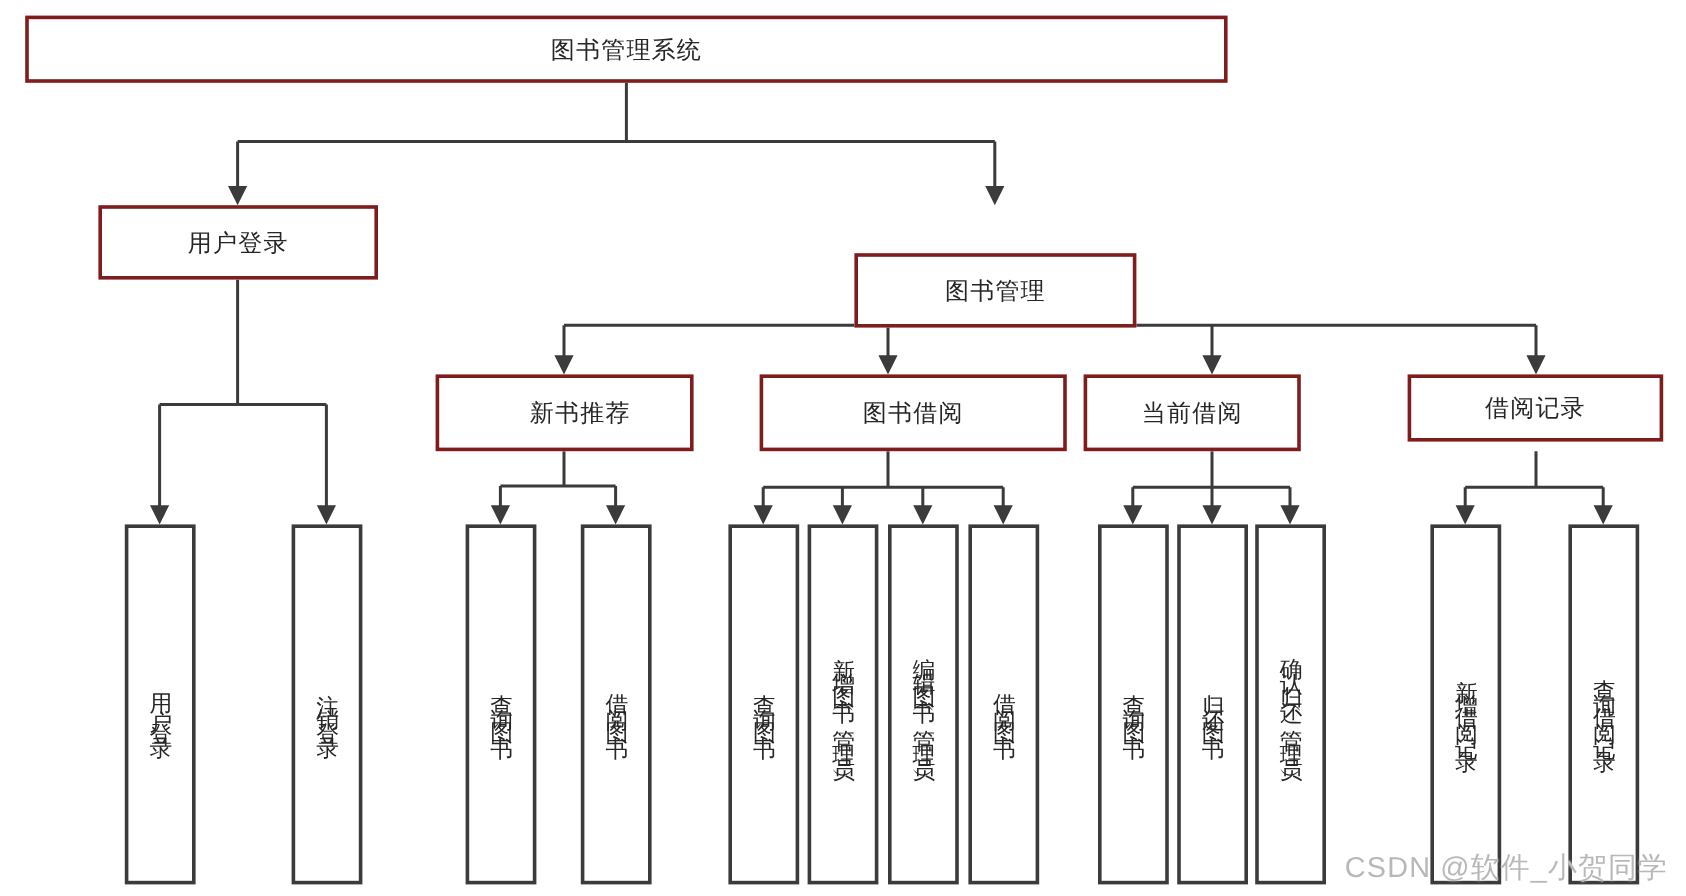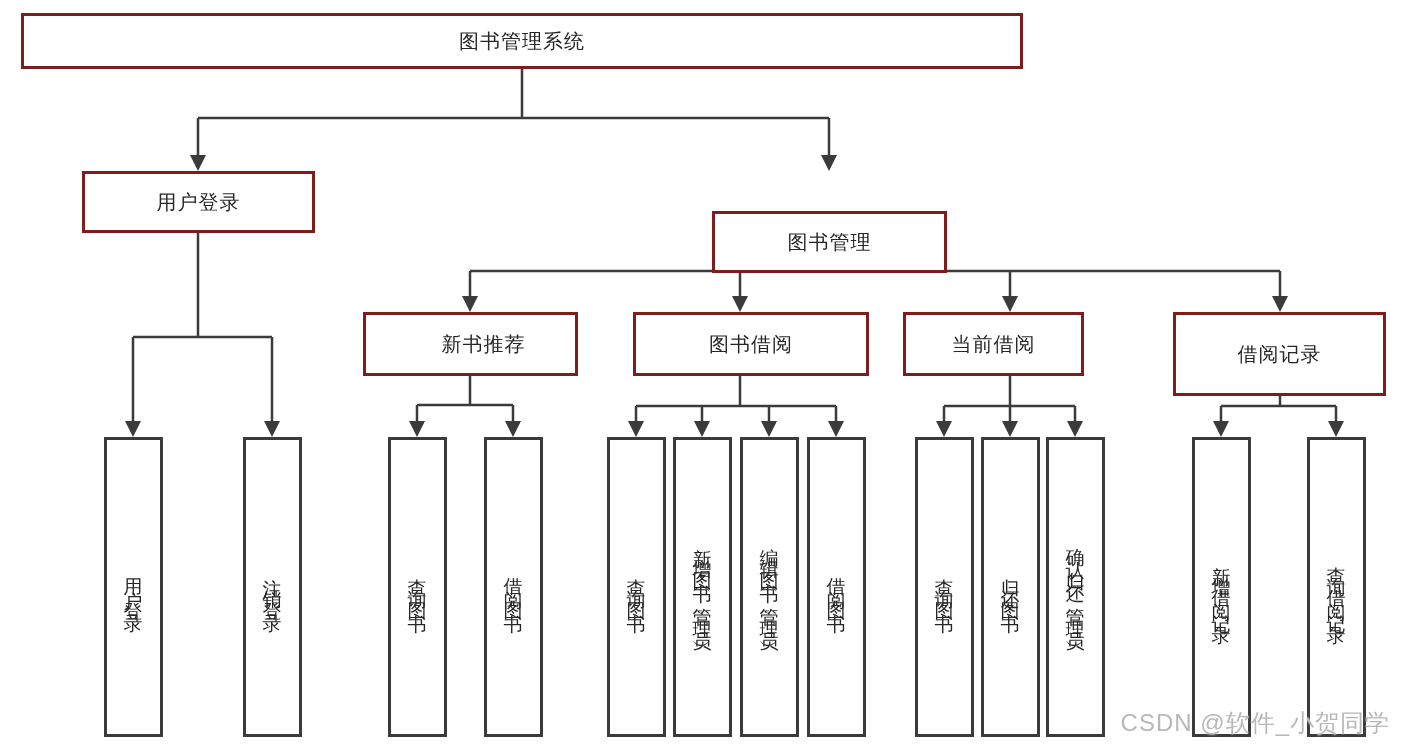--- a/index.html
+++ b/index.html
@@ -33,23 +33,23 @@
     justify-content: center;
     color: #262626;
     font-size: 20px;
     letter-spacing: 1px;
     white-space: nowrap;
   }
   .node-root   { left: 21px;   top: 13px;  width: 1002px; height: 56px; }
   .node-l2-a   { left: 82px;   top: 171px; width: 233px;  height: 62px; }
   .node-l2-b   { left: 712px;  top: 171px; width: 235px;  height: 62px; margin-top: 40px; }
   .node-l3-a   { left: 363px;  top: 312px; width: 215px;  height: 64px; padding-left: 26px; }
-  .node-l3-b   { left: 633px;  top: 312px; width: 236px;  height: 64px; }
+  .node-l3-b   { left: 633px;  top: 312px; width: 256px;  height: 64px; }
   .node-l3-c   { left: 903px;  top: 312px; width: 181px;  height: 64px; }
-  .node-l3-d   { left: 1173px; top: 312px; width: 213px;  height: 84px; }
+  .node-l3-d   { left: 1173px; top: 312px; width: 213px;  height: 56px; }
   .leaf {
     position: absolute;
     top: 437px;
     width: 59px;
     height: 300px;
     box-sizing: border-box;
     border: 3px solid #3b3b3b;
     background: #ffffff;
     display: flex;
     align-items: center;

